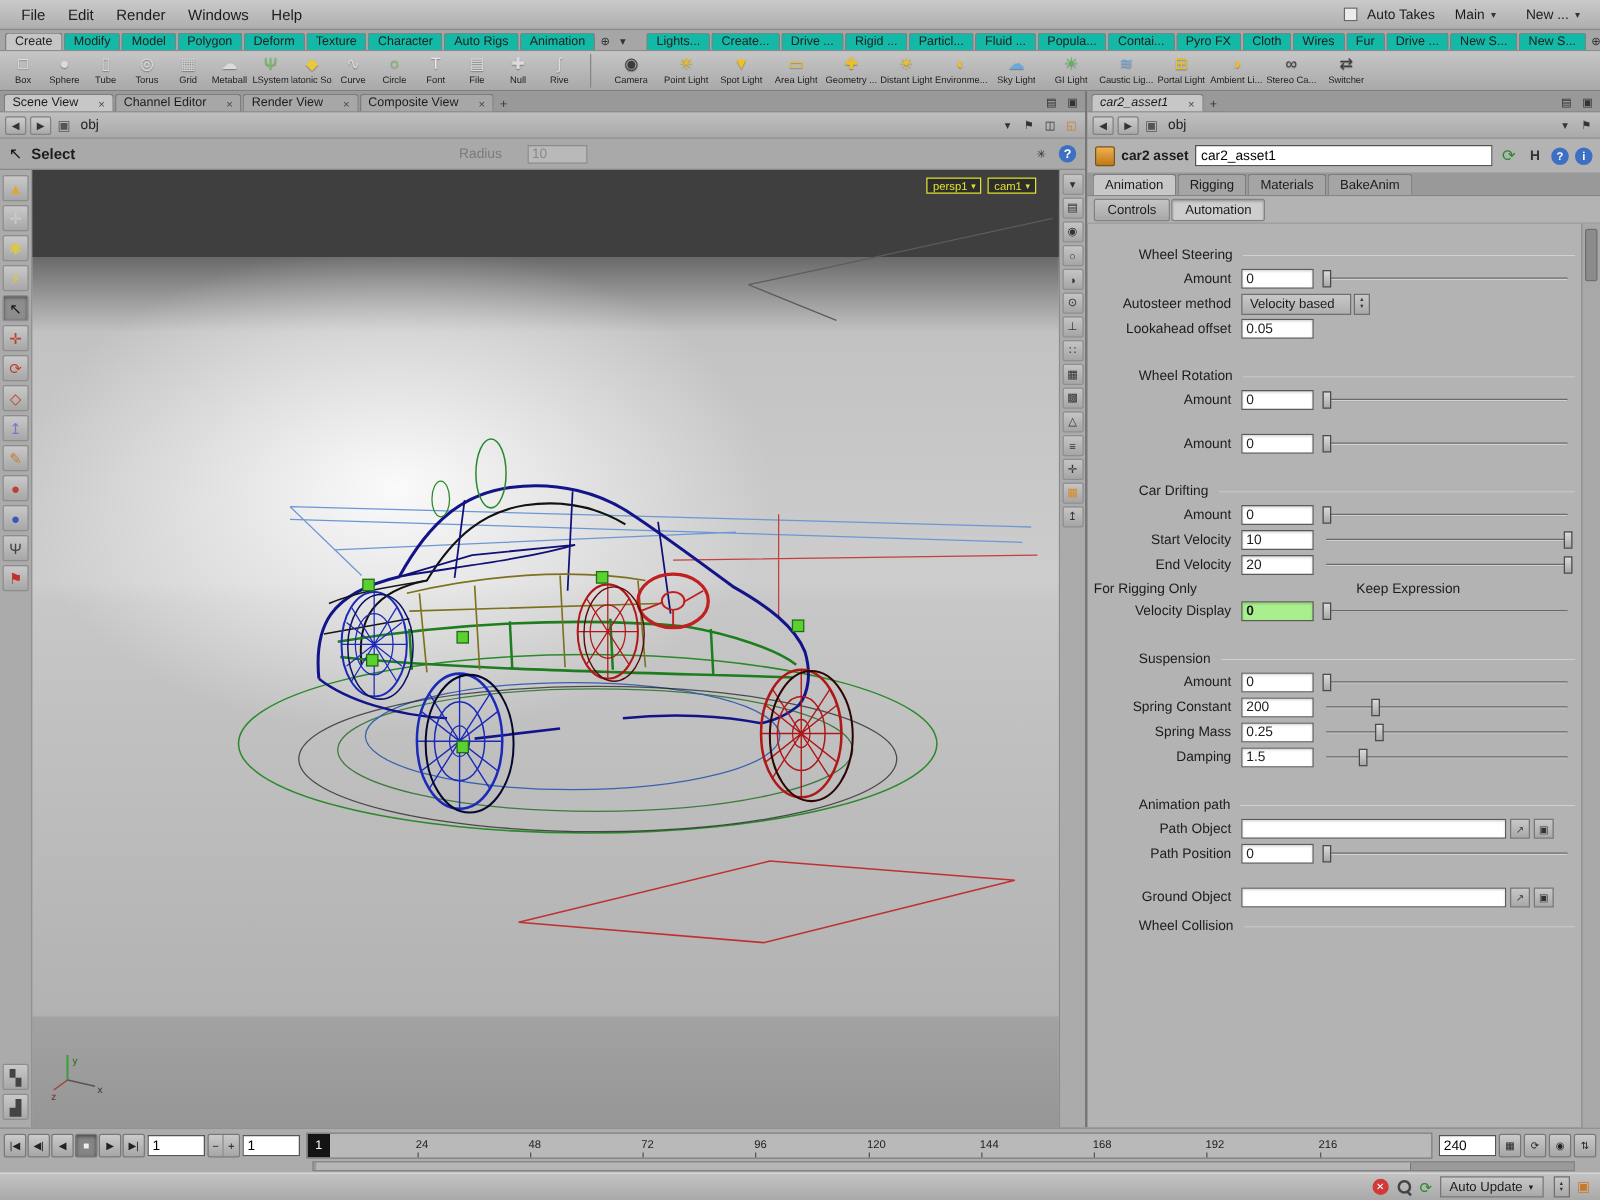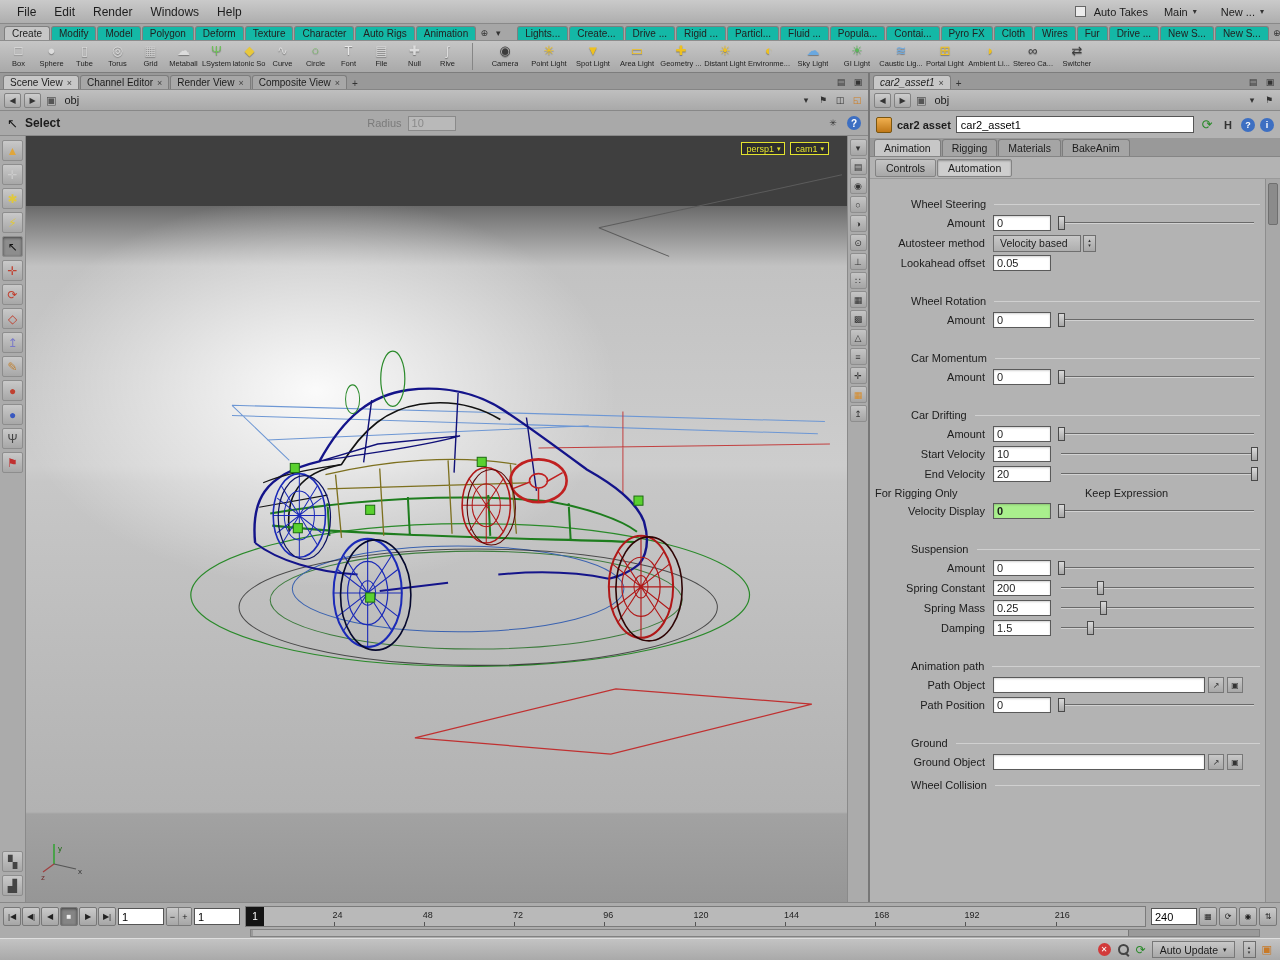--- a/index.html
+++ b/index.html
@@ -35,37 +35,37 @@
 .ticon{height:17px;font-size:13px;line-height:17px;text-shadow:0 1px 1px rgba(0,0,0,.35);}
 .tlabel{font-size:7.5px;color:#1e1e1e;white-space:nowrap;overflow:hidden;max-width:44px;}
 .shelf-divider{width:1px;background:#868686;height:27px;margin:1px 8px 0 8px;}
 
 
 #main{flex:1;display:flex;min-height:0;}
 #left-pane{width:870px;display:flex;flex-direction:column;border-right:2px solid #777;flex:0 0 auto;}
 #right-pane{flex:1;display:flex;flex-direction:column;min-width:0;}
 .pane-tabbar{height:17px;background:#999;display:flex;align-items:flex-end;padding:0 3px;border-bottom:1px solid #858585;flex:0 0 auto;}
 .tabrow{display:flex;align-items:flex-end;}
-.pane-tab{display:flex;align-items:center;gap:4px;font-size:10px;padding:1px 6px;background:#a7a7a7;border:1px solid #7d7d7d;border-bottom:none;border-radius:3px 3px 0 0;margin-right:1px;white-space:nowrap;text-align:center;}
+.pane-tab{display:flex;align-items:center;gap:16px;font-size:10px;padding:1px 6px;background:#a7a7a7;border:1px solid #7d7d7d;border-bottom:none;border-radius:3px 3px 0 0;margin-right:1px;white-space:nowrap;text-align:center;}
 .pane-tab.active{background:#c7c7c7;}
 #right-tabbar-tabs .pt-label{font-style:italic;}
 .pt-close{font-size:9px;color:#444;}
 .pane-tab-add{font-size:10px;padding:0 4px;color:#333;}
 .tabbar-controls{margin-left:auto;display:flex;gap:3px;align-items:center;}
 .pathbar{height:21px;background:linear-gradient(#bfbfbf,#a9a9a9);border-bottom:1px solid #888;display:flex;align-items:center;padding:0 4px;gap:3px;flex:0 0 auto;}
 .navbtn{width:17px;height:15px;display:inline-flex;align-items:center;justify-content:center;font-size:8px;color:#333;background:linear-gradient(#cdcdcd,#a9a9a9);border:1px solid #828282;border-radius:2px;}
 .neticon{font-size:11px;color:#555;padding:0 2px;}
 .pathtext{font-size:11px;margin-left:3px;}
 .path-spacer{flex:1;}
 
 
 #opbar{height:25px;background:#a9a9a9;border-bottom:1px solid #898989;display:flex;align-items:center;padding:0 7px;gap:7px;flex:0 0 auto;}
 .cursor-icon{font-size:13px;color:#111;}
 .sel-label{font-weight:bold;font-size:12px;}
-.radius-group{display:flex;align-items:center;gap:6px;margin-left:300px;}
+.radius-group{display:flex;align-items:center;gap:20px;margin-left:300px;}
 .radius-label{color:#7b7b7b;}
 .radius-field{width:48px;height:15px;background:#b9b9b9;border:1px solid #8a8a8a;color:#8a8a8a;font-size:11px;padding:0 3px;font-family:inherit;}
 .help-circle{width:14px;height:14px;border-radius:50%;background:#3d6fc2;color:#fff;font-size:10px;display:inline-flex;align-items:center;justify-content:center;font-weight:bold;}
 #viewport-wrap{flex:1;display:flex;min-height:0;}
 #left-toolcol{width:26px;background:#ababab;border-right:1px solid #8a8a8a;display:flex;flex-direction:column;align-items:center;padding:4px 0 6px 0;gap:3px;flex:0 0 auto;}
 .vtool{width:21px;height:21px;border:1px solid #8d8d8d;border-radius:2px;background:linear-gradient(#c9c9c9,#a7a7a7);display:flex;align-items:center;justify-content:center;font-size:12px;flex:0 0 auto;}
 .vtool.active{background:#8d8d8d;box-shadow:inset 0 1px 3px rgba(0,0,0,.5);}
 #right-toolcol{width:21px;background:#ababab;border-left:1px solid #8a8a8a;display:flex;flex-direction:column;align-items:center;padding:3px 0;gap:2px;flex:0 0 auto;}
 .rtool{width:17px;height:17px;font-size:9px;display:flex;align-items:center;justify-content:center;color:#333;background:linear-gradient(#c5c5c5,#a5a5a5);border:1px solid #8e8e8e;border-radius:2px;flex:0 0 auto;}
 #viewport{flex:1;position:relative;overflow:hidden;
@@ -638,24 +638,20 @@
             </div>
             <div class="prow">
               <div class="plabel">Amount</div>
               <div class="pfield">0</div>
               <div class="pslider">
                 <div class="groove"></div>
                 <div class="shandle" style="left: calc(0% - 3px);"></div>
               </div>
             </div>
             <div class="pgap"></div>
-            <div class="phead">
-              <span class="phead-label">Car Momentum</span>
-              <span class="phead-line"></span>
-            </div>
             <div class="prow">
               <div class="plabel">Amount</div>
               <div class="pfield">0</div>
               <div class="pslider">
                 <div class="groove"></div>
                 <div class="shandle" style="left: calc(0% - 3px);"></div>
               </div>
             </div>
             <div class="pgap"></div>
             <div class="phead">
@@ -748,24 +744,20 @@
             </div>
             <div class="prow">
               <div class="plabel">Path Position</div>
               <div class="pfield">0</div>
               <div class="pslider">
                 <div class="groove"></div>
                 <div class="shandle" style="left: calc(0% - 3px);"></div>
               </div>
             </div>
             <div class="pgap"></div>
-            <div class="phead">
-              <span class="phead-label">Ground</span>
-              <span class="phead-line"></span>
-            </div>
             <div class="prow">
               <div class="plabel">Ground Object</div>
               <div class="pfield opfield"></div>
               <div class="opbtn">↗</div>
               <div class="opbtn">▣</div>
             </div>
             <div class="phead">
               <span class="phead-label">Wheel Collision</span>
               <span class="phead-line"></span>
             </div>

